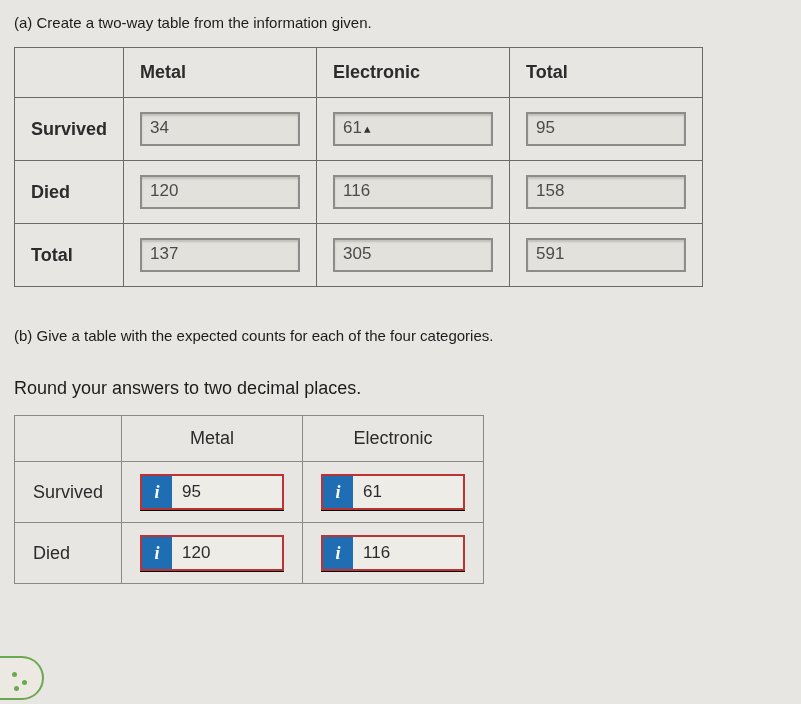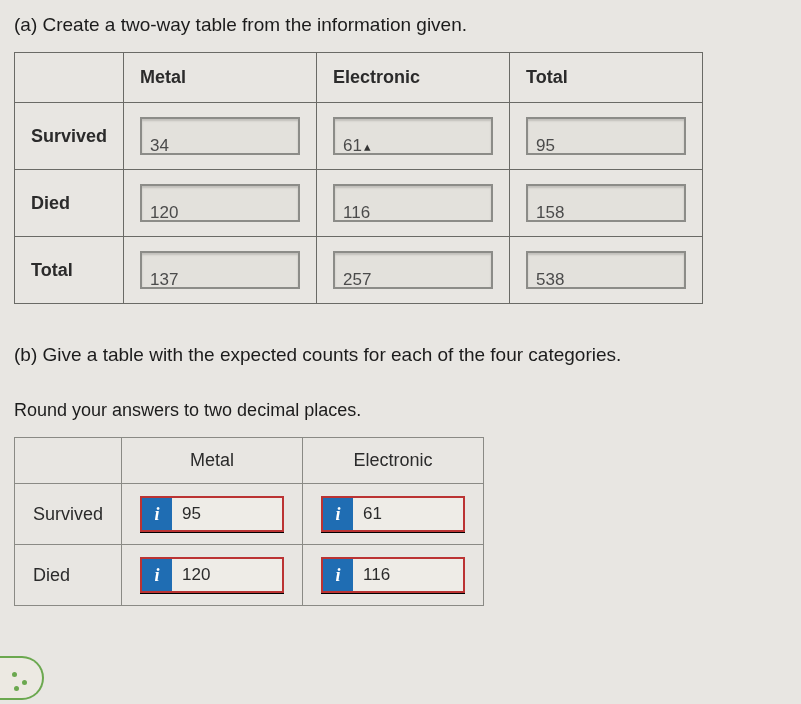--- a/index.html
+++ b/index.html
@@ -5,21 +5,21 @@
   * { box-sizing: border-box; }
   body {
     margin: 0;
     padding: 10px 14px;
     font-family: Arial, Helvetica, sans-serif;
     background: #e8e6e2;
     color: #2b2b2b;
     width: 801px;
   }
   .prompt {
-    font-size: 19px;
+    font-size: 15px;
     margin: 4px 0 16px 0;
     color: #1c1c1c;
   }
   table.grid {
     border-collapse: collapse;
     margin: 0 0 40px 0;
   }
   table.grid th, table.grid td {
     border: 1px solid #6a6a66;
     padding: 14px 16px;
@@ -29,21 +29,21 @@
   }
   table.grid th.blank { width: 100px; }
   table.grid th { font-weight: 700; font-size: 18px; }
   table.grid td.rowlabel { font-weight: 700; font-size: 18px; width: 100px; }
   .field {
     display: inline-block;
     width: 160px;
     height: 34px;
     border: 2px solid #8c8c88;
     background: #e3e1dc;
-    padding: 17px 8px;
+    padding: 4px 8px;
     font-size: 17px;
     color: #4b4b4b;
     box-shadow: inset 0 2px 2px rgba(0,0,0,0.15);
   }
   .cursor-mark {
     font-size: 13px;
     margin-left: 2px;
     color: #333;
   }
   
@@ -123,22 +123,22 @@
   </tr>
   <tr>
     <td class="rowlabel">Died</td>
     <td><span class="field">120</span></td>
     <td><span class="field">116</span></td>
     <td><span class="field">158</span></td>
   </tr>
   <tr>
     <td class="rowlabel">Total</td>
     <td><span class="field">137</span></td>
-    <td><span class="field">257</span></td>
-    <td><span class="field">538</span></td>
+    <td><span class="field">305</span></td>
+    <td><span class="field">591</span></td>
   </tr>
 </tbody>
   </table>
 
 <div class="prompt">(b) Give a table with the expected counts for each of the four categories.</div>
 <div class="prompt" style="font-size:18px;margin-top:34px;">Round your answers to two decimal places.</div>
 
 <table class="grid2">
   <tbody>
       <tr>

